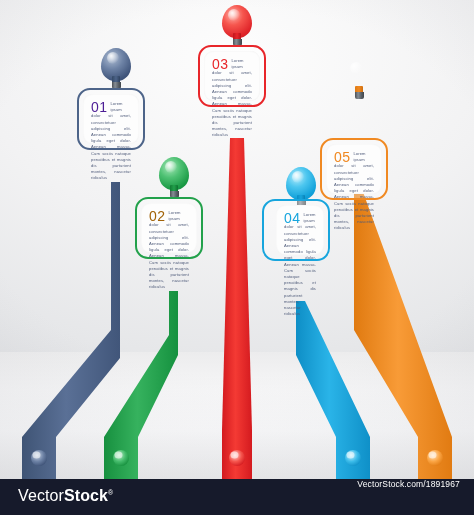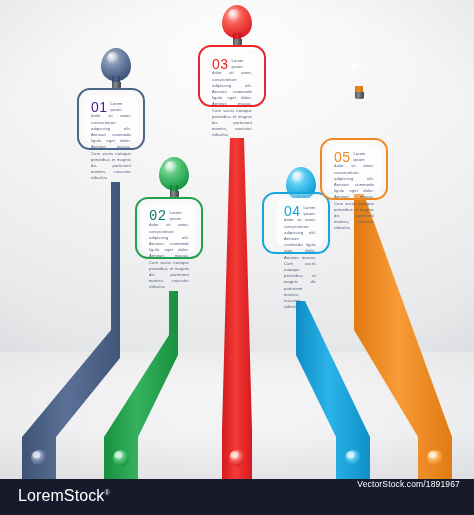--- a/index.html
+++ b/index.html
@@ -68,21 +68,21 @@
 
   
   .footer{
     position:absolute;left:0;top:479px;width:474px;height:36px;
     background:#161a2b;
   }
   .wm{
     position:absolute;left:18px;top:8px;
     font-size:16px;color:#ffffff;letter-spacing:0.1px;white-space:nowrap;
   }
-  .wm b{font-weight:400;}
+  .wm b{font-weight:700;}
   .wm sup{font-size:7px;vertical-align:super;}
   .wm-url{
     position:absolute;right:14px;top:0;
     font-size:8.5px;color:#ffffff;letter-spacing:0.15px;white-space:nowrap;
   }
 </style>
 </head>
 <body>
 
 <div id="stage">
@@ -182,21 +182,21 @@
 
   <div class="bulb" style="left:159px;top:157px;">
     <div class="glass" style="background:radial-gradient(circle at 36% 30%, #a6e7b8 0%, #4ec173 36%, #1a9a45 74%, #0f7f37 100%);"></div>
     <div class="shine"></div>
     <div class="neck" style="background:linear-gradient(90deg,#127b34 0%,#22a14b 50%,#0f7130 100%);"></div>
     <div class="cap"></div>
   </div>
   <div class="card" style="left:135px;top:197px;width:68px;height:62px;border-color:#22a14b;">
     <div class="inner">
       <div class="body">
-        <span class="num" style="color:#0f766e;font-family:Liberation Mono, monospace;">02</span><span>Lorem ipsum dolor sit amet, consectetuer adipiscing elit. Aenean commodo ligula eget dolor. Aenean massa. Cum sociis natoque penatibus et magnis dis parturient montes, nascetur ridiculus</span>
+        <span class="num" style="color:#a16207;">02</span><span>Lorem ipsum dolor sit amet, consectetuer adipiscing elit. Aenean commodo ligula eget dolor. Aenean massa. Cum sociis natoque penatibus et magnis dis parturient montes, nascetur ridiculus</span>
       </div>
     </div>
   </div>
 
   <div class="bulb" style="left:222px;top:5px;">
     <div class="glass" style="background:radial-gradient(circle at 36% 30%, #ffb3ab 0%, #f6564e 34%, #e0252a 72%, #c9141b 100%);"></div>
     <div class="shine"></div>
     <div class="neck" style="background:linear-gradient(90deg,#c0161c 0%,#e8262a 50%,#b61318 100%);"></div>
     <div class="cap"></div>
   </div>
@@ -207,21 +207,21 @@
       </div>
     </div>
   </div>
 
   <div class="bulb" style="left:286px;top:167px;">
     <div class="glass" style="background:radial-gradient(circle at 36% 30%, #b6ecfb 0%, #4cc6ef 34%, #12a1da 72%, #0a8cc4 100%);"></div>
     <div class="shine"></div>
     <div class="neck" style="background:linear-gradient(90deg,#0c8ec6 0%,#17a5dd 50%,#0a81b5 100%);"></div>
     <div class="cap"></div>
   </div>
-  <div class="card" style="left:262px;top:192px;width:68px;height:62px;border-color:#17a5dd;padding-left:12px;">
+  <div class="card" style="left:262px;top:199px;width:68px;height:62px;border-color:#17a5dd;padding-left:12px;">
     <div class="inner">
       <div class="body">
         <span class="num" style="color:#17a5dd;">04</span><span>Lorem ipsum dolor sit amet, consectetuer adipiscing elit. Aenean commodo ligula eget dolor. Aenean massa. Cum sociis natoque penatibus et magnis dis parturient montes, nascetur ridiculus</span>
       </div>
     </div>
   </div>
 
   <div class="bulb" style="left:344px;top:58px;">
     <div class="glass" style="background:radial-gradient(circle at 36% 30%, #ffdcae 0%, #fba545 34%, #f0892_2 72%, #e07712 100%);"></div>
     <div class="shine"></div>
@@ -230,17 +230,17 @@
   </div>
   <div class="card" style="left:320px;top:98px;width:68px;height:62px;border-color:#f08922;margin-top:40px;">
     <div class="inner">
       <div class="body">
         <span class="num" style="color:#f08922;">05</span><span>Lorem ipsum dolor sit amet, consectetuer adipiscing elit. Aenean commodo ligula eget dolor. Aenean massa. Cum sociis natoque penatibus et magnis dis parturient montes, nascetur ridiculus</span>
       </div>
     </div>
   </div>
 
   <div class="footer">
-    <div class="wm"><span>Lorem</span><b>Stock</b><sup>®</sup></div>
+    <div class="wm"><span>Vector</span><b>Stock</b><sup>®</sup></div>
     <div class="wm-url">VectorStock.com/1891967</div>
   </div>
 
 </div>
 
 </body></html>

